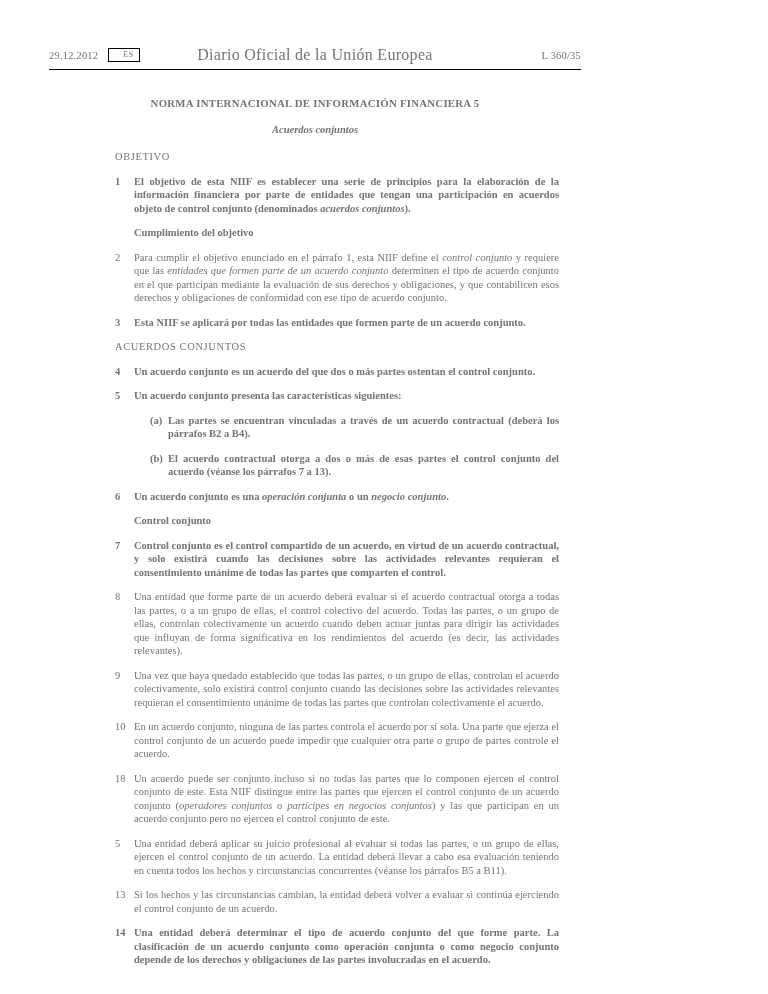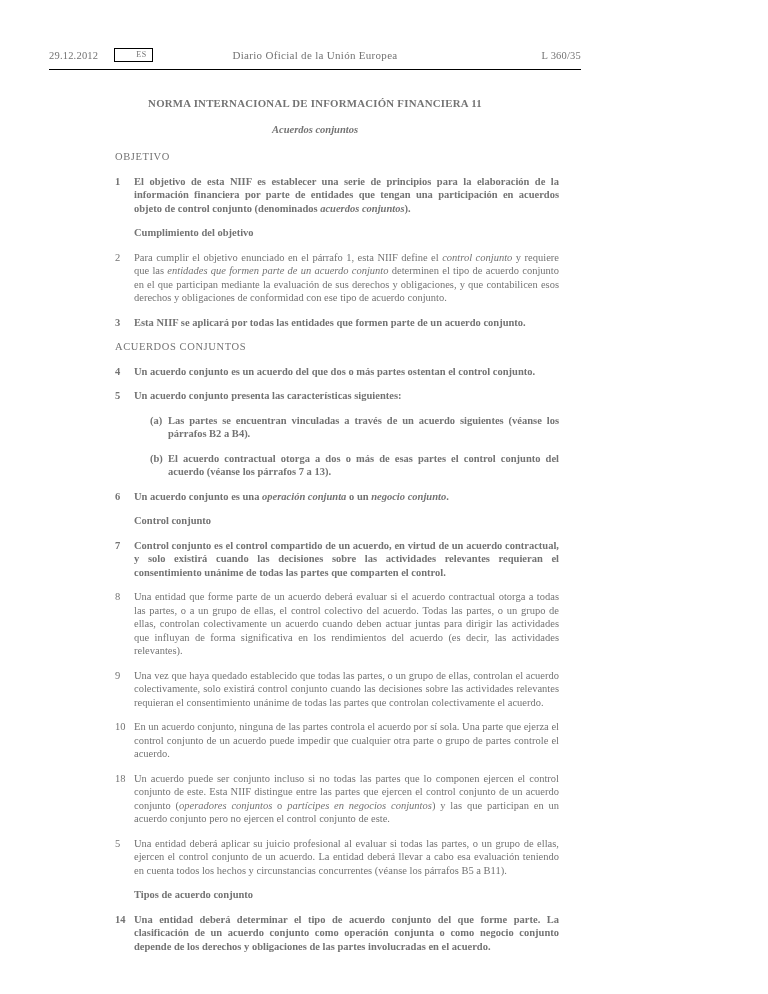--- a/index.html
+++ b/index.html
@@ -20,29 +20,29 @@
     display:flex;
     align-items:center;
     font-size:10.5px;
   }
   .pub-date { letter-spacing:0.2px; }
   .lang-badge {
     display:inline-block;
     border:1px solid #000;
     font-size:8px;
     line-height:1;
-    padding:2px 5px 2px 21px;
-    margin-left:16px;
+    padding:2px 5px 2px 14px;
+    margin-left:10px;
     letter-spacing:0.5px;
   }
   .journal-title {
     position:absolute;
     left:0; right:0;
     text-align:center;
-    font-size:11px;
+    font-size:16px;
     letter-spacing:0.3px;
   }
   .page-ref { margin-left:auto; letter-spacing:0.2px;padding-left:16px; }
   .header-rule {
     border:none;
     border-top:1px solid #000;
     margin:5px 49px 0 49px;
   }
   
   .doc-title {
@@ -99,21 +99,21 @@
 <div class="page">
 
   <div class="header">
     <span class="pub-date">29.12.2012</span>
     <span class="lang-badge">ES</span>
     <span class="journal-title">Diario Oficial de la Unión Europea</span>
     <span class="page-ref">L 360/35</span>
   </div>
   <hr class="header-rule">
 
-  <div class="doc-title">NORMA INTERNACIONAL DE INFORMACIÓN FINANCIERA 11</div>
+  <div class="doc-title">NORMA INTERNACIONAL DE INFORMACIÓN FINANCIERA 5</div>
   <div class="doc-subtitle">Acuerdos conjuntos</div>
 
   <div class="doc-body">
       <div class="section-heading">OBJETIVO</div>
       <div class="para bold">
         <span class="num">1</span>
         <span class="ptext"><span>El objetivo de esta NIIF es establecer una serie de principios para la elaboración de la información financiera por parte de entidades que tengan una participación en acuerdos objeto de control conjunto (denominados </span><span class="it">acuerdos conjuntos</span><span>).</span></span>
       </div>
       <div class="sub-heading">Cumplimiento del objetivo</div>
       <div class="para">
@@ -128,21 +128,21 @@
       <div class="para bold">
         <span class="num">4</span>
         <span class="ptext"><span>Un acuerdo conjunto es un acuerdo del que dos o más partes ostentan el control conjunto.</span></span>
       </div>
       <div class="para bold">
         <span class="num">5</span>
         <span class="ptext"><span>Un acuerdo conjunto presenta las características siguientes:</span></span>
       </div>
       <div class="para subitem bold">
         <span class="num">(a)</span>
-        <span class="ptext"><span>Las partes se encuentran vinculadas a través de un acuerdo siguientes (véanse los párrafos B2 a B4).</span></span>
+        <span class="ptext"><span>Las partes se encuentran vinculadas a través de un acuerdo contractual (deberá los párrafos B2 a B4).</span></span>
       </div>
       <div class="para subitem bold">
         <span class="num">(b)</span>
         <span class="ptext"><span>El acuerdo contractual otorga a dos o más de esas partes el control conjunto del acuerdo (véanse los párrafos 7 a 13).</span></span>
       </div>
       <div class="para bold">
         <span class="num">6</span>
         <span class="ptext"><span>Un acuerdo conjunto es una </span><span class="it">operación conjunta</span><span> o un </span><span class="it">negocio conjunto</span><span>.</span></span>
       </div>
       <div class="sub-heading">Control conjunto</div>
@@ -163,20 +163,23 @@
         <span class="ptext"><span>En un acuerdo conjunto, ninguna de las partes controla el acuerdo por sí sola. Una parte que ejerza el control conjunto de un acuerdo puede impedir que cualquier otra parte o grupo de partes controle el acuerdo.</span></span>
       </div>
       <div class="para">
         <span class="num">18</span>
         <span class="ptext"><span>Un acuerdo puede ser conjunto incluso si no todas las partes que lo componen ejercen el control conjunto de este. Esta NIIF distingue entre las partes que ejercen el control conjunto de un acuerdo conjunto (</span><span class="it">operadores conjuntos</span><span> o </span><span class="it">partícipes en negocios conjuntos</span><span>) y las que participan en un acuerdo conjunto pero no ejercen el control conjunto de este.</span></span>
       </div>
       <div class="para">
         <span class="num">5</span>
         <span class="ptext"><span>Una entidad deberá aplicar su juicio profesional al evaluar si todas las partes, o un grupo de ellas, ejercen el control conjunto de un acuerdo. La entidad deberá llevar a cabo esa evaluación teniendo en cuenta todos los hechos y circunstancias concurrentes (véanse los párrafos B5 a B11).</span></span>
       </div>
-      <div class="sub-heading">Tipos de acuerdo conjunto</div>
+      <div class="para">
+        <span class="num">13</span>
+        <span class="ptext"><span>Si los hechos y las circunstancias cambian, la entidad deberá volver a evaluar si continúa ejerciendo el control conjunto de un acuerdo.</span></span>
+      </div>
       <div class="para bold">
         <span class="num">14</span>
         <span class="ptext"><span>Una entidad deberá determinar el tipo de acuerdo conjunto del que forme parte. La clasificación de un acuerdo conjunto como operación conjunta o como negocio conjunto depende de los derechos y obligaciones de las partes involucradas en el acuerdo.</span></span>
       </div>
     </div>
 
 </div>
 
 </body></html>

